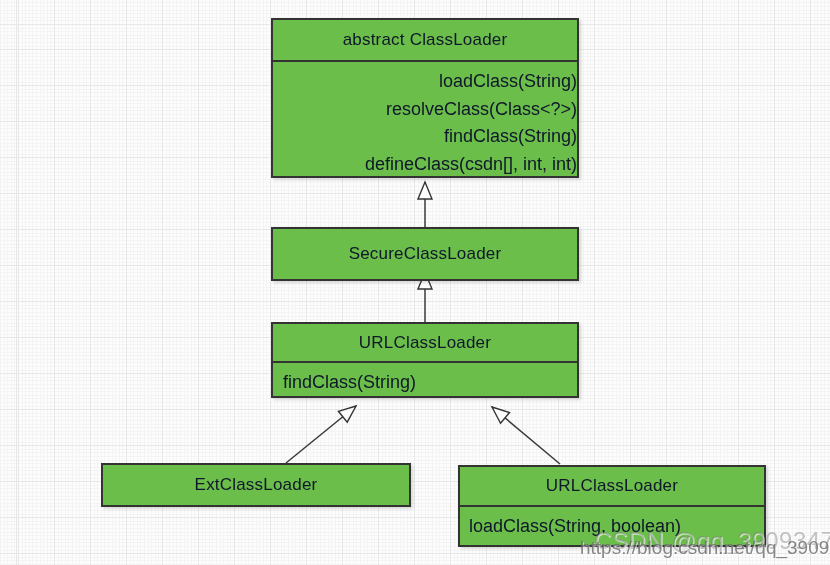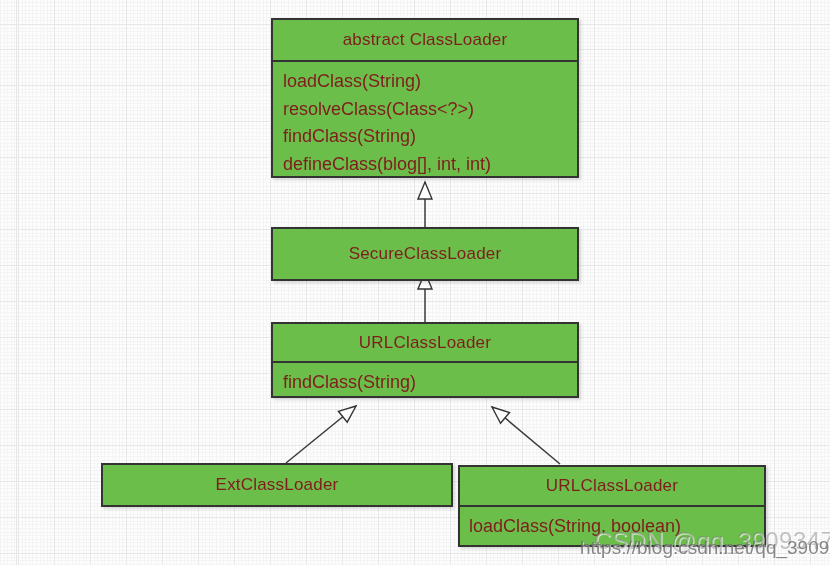--- a/index.html
+++ b/index.html
@@ -23,22 +23,23 @@
     position: absolute;
     left: 0; top: 0;
     width: 830px; height: 565px;
   }
 
   .uml-class {
     position: absolute;
     box-sizing: border-box;
     background: #6bbe4a;
     border: 2px solid #333333;
-    color: #7f1d1d;
+    color: #0f172a;
     box-shadow: 2px 2px 3px rgba(0,0,0,0.14);
+    text-align: right;
   }
 
   .uml-title {
     display: flex;
     align-items: center;
     justify-content: center;
     font-size: 17px;
     letter-spacing: 0.2px;
     box-sizing: border-box;
     height: 100%;
@@ -102,36 +103,36 @@
     <line x1="286" y1="463" x2="356" y2="406" stroke="#3a3a3a" stroke-width="1.5" marker-end="url(#hollow-tri)"></line>
     <line x1="560" y1="464" x2="492" y2="407" stroke="#3a3a3a" stroke-width="1.5" marker-end="url(#hollow-tri)"></line>
   </svg>
 
   <div class="uml-class" style="left:271px; top:18px; width:308px; height:160px;">
     <div class="uml-title has-methods" style="height:42px;">abstract ClassLoader</div>
     <div class="uml-methods" style="padding-top:6px;">
       <div class="uml-method">loadClass(String)</div>
       <div class="uml-method">resolveClass(Class&lt;?&gt;)</div>
       <div class="uml-method">findClass(String)</div>
-      <div class="uml-method">defineClass(blog[], int, int)</div>
+      <div class="uml-method">defineClass(csdn[], int, int)</div>
     </div>
   </div>
 
   <div class="uml-class" style="left:271px; top:227px; width:308px; height:54px;">
     <div class="uml-title">SecureClassLoader</div>
   </div>
 
   <div class="uml-class" style="left:271px; top:322px; width:308px; height:76px;">
     <div class="uml-title has-methods" style="height:39px;">URLClassLoader</div>
     <div class="uml-methods" style="height:38px;">
       <div class="uml-method centered-row" style="height:38px;">findClass(String)</div>
     </div>
   </div>
 
-  <div class="uml-class" style="left:101px; top:463px; width:352px; height:44px;">
+  <div class="uml-class" style="left:101px; top:463px; width:310px; height:44px;">
     <div class="uml-title">ExtClassLoader</div>
   </div>
 
   <div class="uml-class" style="left:458px; top:465px; width:308px; height:82px;">
     <div class="uml-title has-methods" style="height:40px;">URLClassLoader</div>
     <div class="uml-methods" style="height:38px;">
       <div class="uml-method centered-row" style="height:38px;padding-left:9px;">loadClass(String, boolean)</div>
     </div>
   </div>
 

